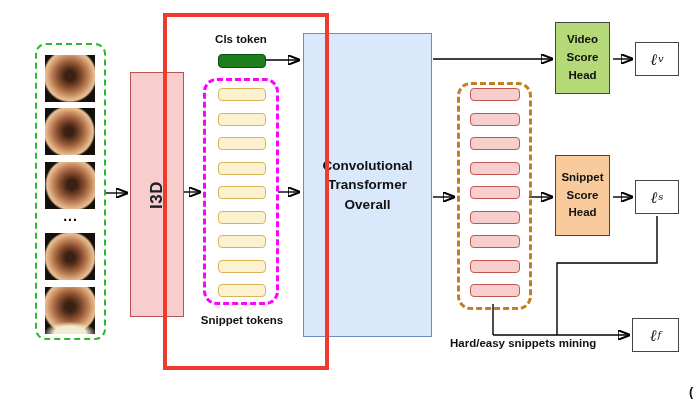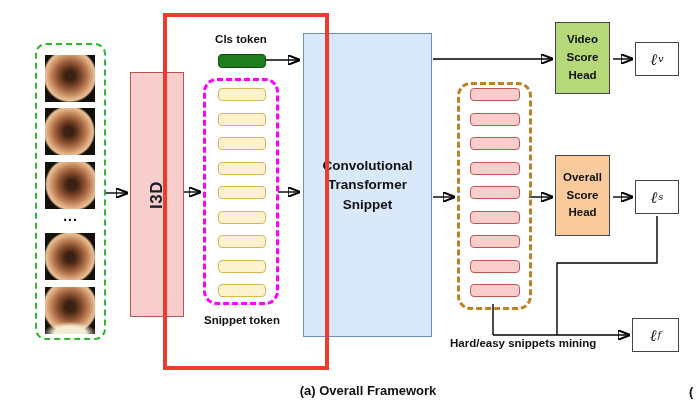--- a/index.html
+++ b/index.html
@@ -109,52 +109,51 @@
     </div>
 
   <div class="abs i3d">
     <span class="i3d-label">I3D</span>
   </div>
 
   <div class="abs cls-label">Cls token</div>
   <div class="abs cls-token"></div>
 
   <div class="abs magenta-box"></div>
-  <div class="abs snippet-label">Snippet token</div>
+  <div class="abs snippet-label">Snippet tokens</div>
 
   <div class="abs encoder">
-    <div>Convolutional Transformer Snippet</div>
+    <div>Convolutional Transformer Overall</div>
   </div>
 
   <div class="abs orange-box"></div>
 
   <div class="head video-head">
     <span>Video Score Head</span>
   </div>
   <div class="head snippet-head">
-    <span>Overall Score Head</span>
+    <span>Snippet Score Head</span>
   </div>
 
   <div class="loss lv">
     <span>ℓ</span>
       <sub>v</sub>
   </div>
   <div class="loss ls">
     <span>ℓ</span>
       <sub>s</sub>
   </div>
   <div class="loss lf">
     <span>ℓ</span>
       <sub>f</sub>
   </div>
 
   <div class="abs mining">Hard/easy snippets mining</div>
   <div class="abs redrect"></div>
 
-  <div class="abs caption">(a) Overall Framework</div>
   <div class="abs next-paren">(</div>
 <div class="token yellow" style="top: 88px;"></div>
     <div class="token yellow" style="top: 112.5px;"></div>
     <div class="token yellow" style="top: 137px;"></div>
     <div class="token yellow" style="top: 161.5px;"></div>
     <div class="token yellow" style="top: 186px;"></div>
     <div class="token yellow" style="top: 210.5px;"></div>
     <div class="token yellow" style="top: 235px;"></div>
     <div class="token yellow" style="top: 259.5px;"></div>
     <div class="token yellow" style="top: 284px;"></div>

